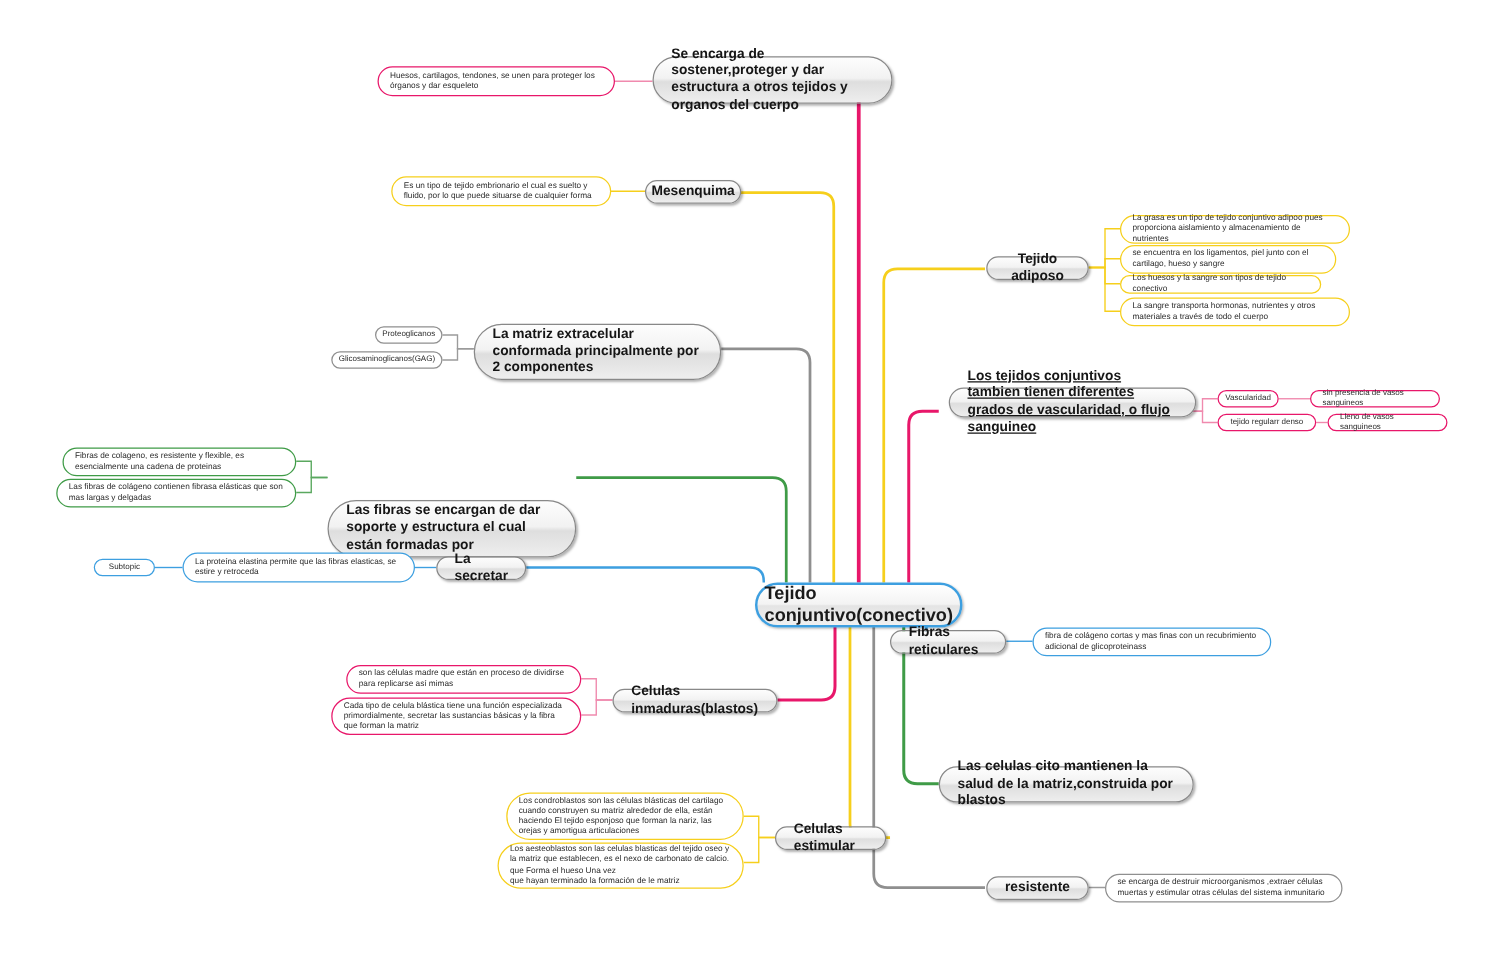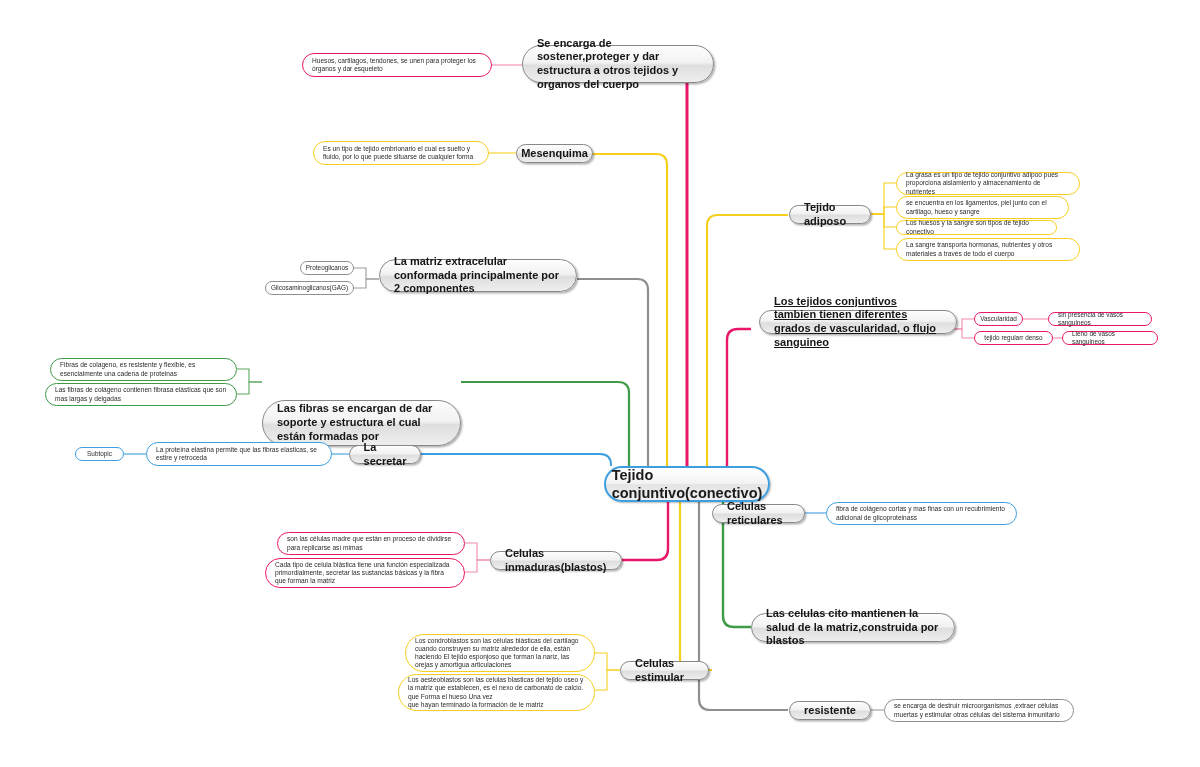--- a/index.html
+++ b/index.html
@@ -150,21 +150,21 @@
     <span>Huesos, cartilagos, tendones,  se unen para proteger los órganos y dar esqueleto</span>
   </div>
 
   <div class="node n-topic center" style="left:516px; top:144px; width:77px; height:19px;">
     <span>Mesenquima</span>
   </div>
   <div class="node n-leaf c-yellow" style="left:313px; top:141px; width:176px; height:24px;">
     <span>Es un tipo de tejido embrionario el cual es suelto y fluido, por lo que puede situarse de cualquier forma</span>
   </div>
 
-  <div class="node n-topic center" style="left:789px; top:205px; width:82px; height:19px;">
+  <div class="node n-topic center" style="left:789px; top:205px; width:82px; height:19px;text-align:center;">
     <span>Tejido adiposo</span>
   </div>
   <div class="node n-leaf c-yellow" style="left:896px; top:172px; width:184px; height:23px;">
     <span>La grasa es un tipo de tejido conjuntivo  adipoo pues proporciona aislamiento y almacenamiento de nutrientes</span>
   </div>
   <div class="node n-leaf c-yellow" style="left:896px; top:196px; width:173px; height:23px;">
     <span>se encuentra en los ligamentos, piel junto con el cartilago, hueso y sangre</span>
   </div>
   <div class="node n-leaf c-yellow" style="left:896px; top:220px; width:161px; height:15px;">
     <span>Los huesos y la sangre son tipos de tejido conectivo</span>
@@ -182,21 +182,21 @@
   <div class="node n-leaf c-pink tiny" style="left:974px; top:331px; width:79px; height:14px; justify-content:center;">
     <span>tejido regularr denso</span>
   </div>
   <div class="node n-leaf c-pink tiny" style="left:1048px; top:312px; width:104px; height:14px; justify-content:center;">
     <span>sin presencia de vasos sanguineos</span>
   </div>
   <div class="node n-leaf c-pink tiny" style="left:1062px; top:331px; width:96px; height:14px; justify-content:center;">
     <span>Lleno de vasos sanguineos</span>
   </div>
 
-  <div class="node n-topic" style="left:379px; top:259px; width:198px; height:33px;">
+  <div class="node n-topic" style="left:379px; top:259px; width:198px; height:45px;">
     <span>La matriz  extracelular conformada principalmente por 2 componentes</span>
   </div>
   <div class="node n-leaf c-gray tiny" style="left:300px; top:261px; width:54px; height:14px; justify-content:center;">
     <span>Proteoglicanos</span>
   </div>
   <div class="node n-leaf c-gray tiny" style="left:265px; top:281px; width:89px; height:14px; justify-content:center;">
     <span>Glicosaminoglicanos(GAG)</span>
   </div>
 
   <div class="node n-topic" style="left:262px; top:367px; width:199px; height:46px;margin-top:33px;">
@@ -213,21 +213,21 @@
     <span>La secretar</span>
   </div>
   <div class="node n-leaf c-blue" style="left:146px; top:442px; width:186px; height:24px;">
     <span>La proteína elastina permite que las fibras elasticas, se estire y retroceda</span>
   </div>
   <div class="node n-leaf c-blue tiny" style="left:75px; top:447px; width:49px; height:14px; justify-content:center;">
     <span>Subtopic</span>
   </div>
 
   <div class="node n-topic center" style="left:712px; top:504px; width:93px; height:19px;">
-    <span>Celulas reticulares</span>
+    <span>Fibras reticulares</span>
   </div>
   <div class="node n-leaf c-blue" style="left:826px; top:502px; width:191px; height:23px;">
     <span>fibra de colágeno cortas y mas finas con un recubrimiento adicional de glicoproteinass</span>
   </div>
 
   <div class="node n-topic center" style="left:490px; top:551px; width:132px; height:19px;">
     <span>Celulas inmaduras(blastos)</span>
   </div>
   <div class="node n-leaf c-pink" style="left:277px; top:532px; width:188px; height:23px;">
     <span>son las células madre que están en proceso de dividirse para replicarse así mimas</span>

